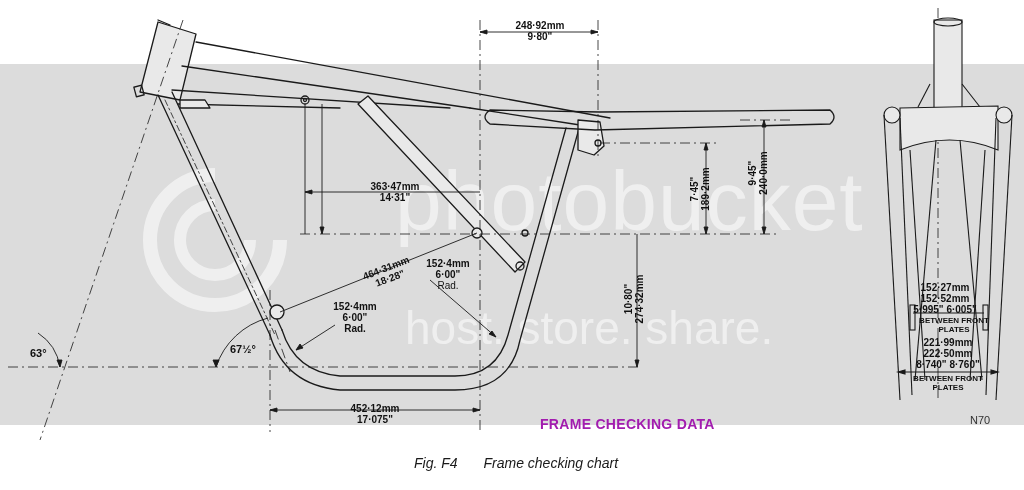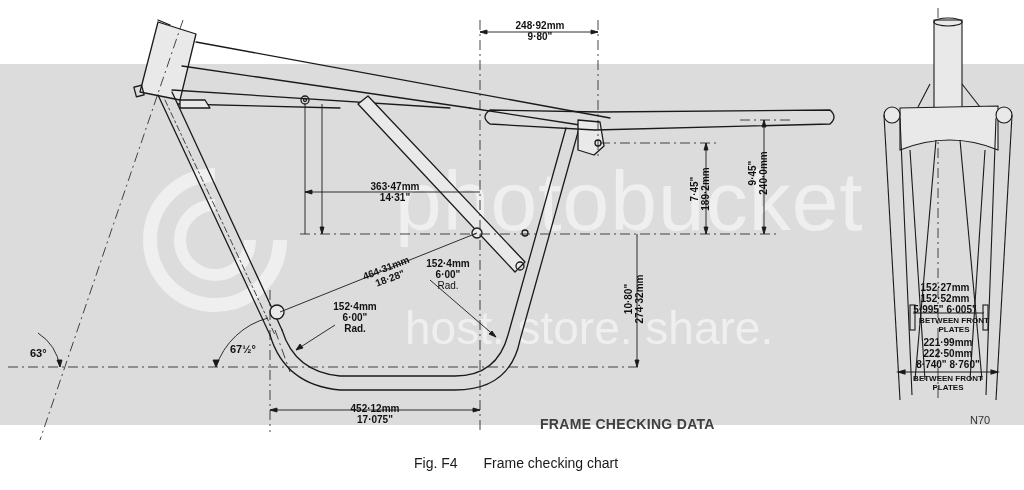--- a/index.html
+++ b/index.html
@@ -9,23 +9,23 @@
     .wm { position: absolute; left: 140px; top: 165px; width: 740px; height: 150px; pointer-events: none; }
     .wm-text { position: absolute; font-family: "Liberation Sans", sans-serif; color: rgba(255,255,255,0.55);
                font-size: 84px; letter-spacing: 1px; white-space: nowrap; }
     .wm-sub { position: absolute; font-family: "Liberation Sans", sans-serif; color: rgba(255,255,255,0.55);
               font-size: 46px; white-space: nowrap; margin-top: 48px; }
     svg.drawing { position: absolute; left: 0; top: 0; }
     .lbl { position: absolute; font-family: "Liberation Sans", sans-serif; font-weight: bold; font-size: 10px;
            line-height: 11px; color: #111; white-space: nowrap; text-align: center; }
     .vert { transform: rotate(-90deg); transform-origin: center center; }
     .title { position: absolute; left: 540px; top: 416px; font-size: 14px; font-weight: bold; letter-spacing: 0.3px;
-             color: #404040; }
+             color: #a21caf; }
     .ref { position: absolute; left: 970px; top: 414px; font-size: 11px; color: #333; }
-    .caption { position: absolute; left: 414px; top: 455px; font-size: 14px; color: #1a1a1a; }
+    .caption { position: absolute; left: 414px; top: 455px; font-size: 14px; font-style: italic; color: #1a1a1a; }
     .caption .fig { margin-right: 22px; }
   </style>
 </head>
 <body>
 
 <div class="band"></div>
 
 <div class="wm">
   <svg width="150" height="150" style="position:absolute;left:0;top:0">
     <path d="M75 10 A65 65 0 1 0 140 75" fill="none" stroke="rgba(255,255,255,0.55)" stroke-width="14"></path>

